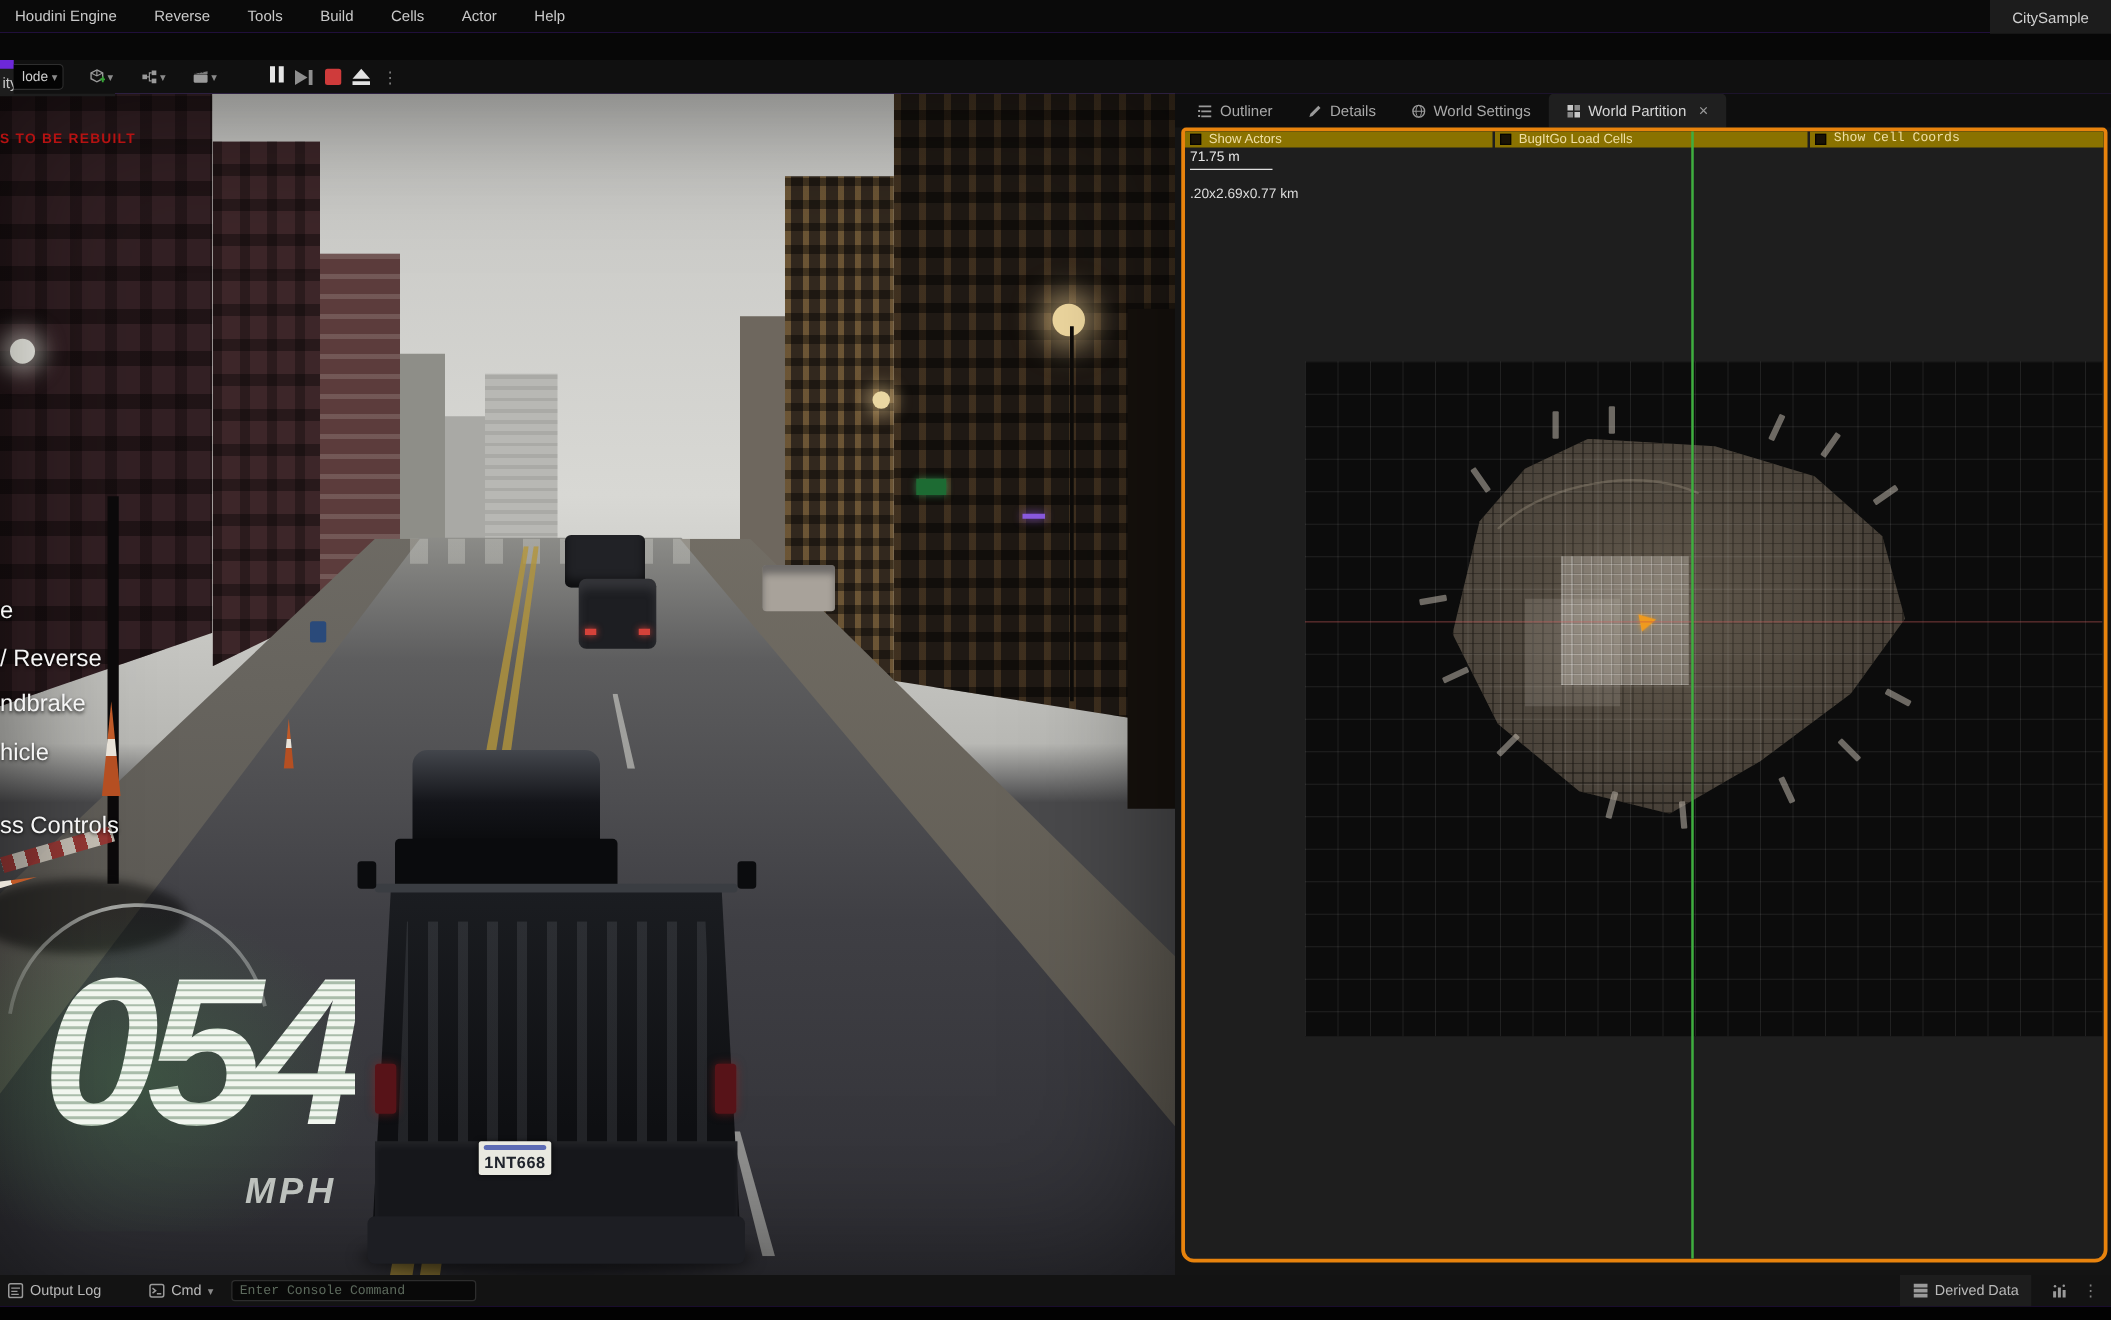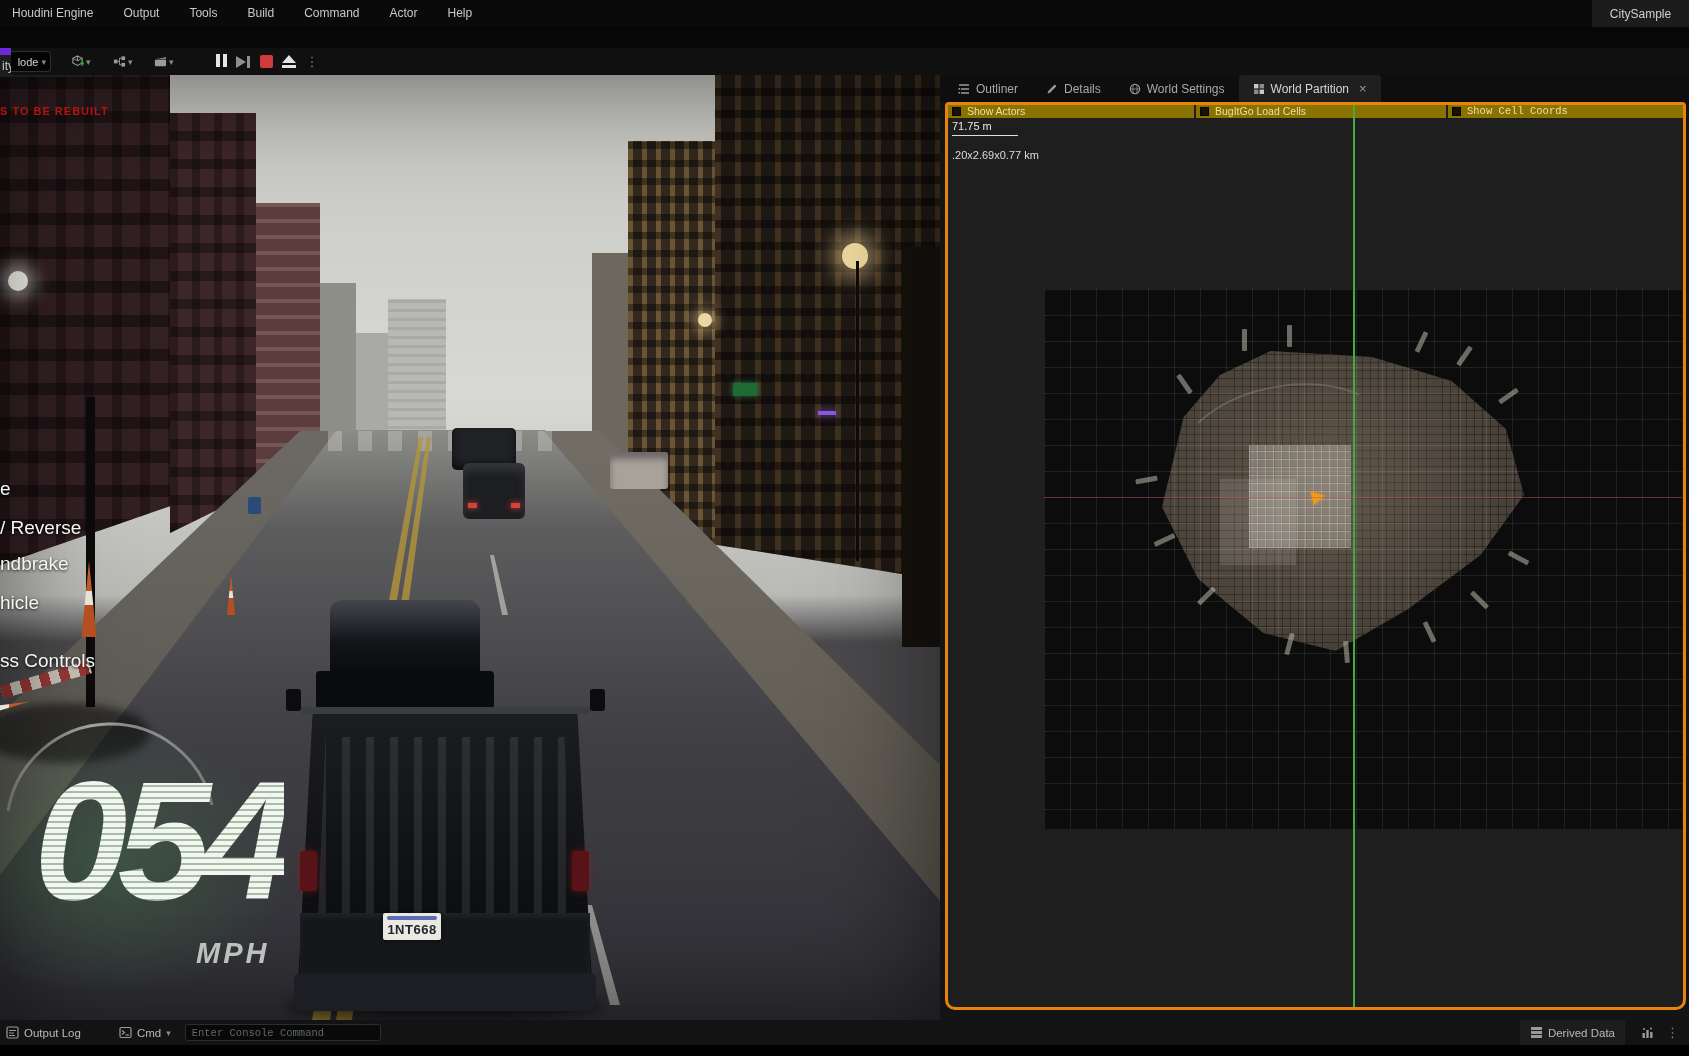--- a/index.html
+++ b/index.html
@@ -135,24 +135,24 @@
   #bottomstrip { position:absolute; left:0; top:1045px; width:1689px; height:11px; background:#020202; }
   .sb-ico { width:13px; height:13px; }
 </style>
 </head>
 <body>
 
 <div id="app">
 
   <div id="menubar">
     <span class="menu-item">Houdini Engine</span>
-    <span class="menu-item">Output</span>
+    <span class="menu-item">Reverse</span>
     <span class="menu-item">Tools</span>
     <span class="menu-item">Build</span>
-    <span class="menu-item">Command</span>
+    <span class="menu-item">Cells</span>
     <span class="menu-item">Actor</span>
     <span class="menu-item">Help</span>
   </div>
   <div id="cs-badge">CitySample</div>
 
   <div id="tabrow">
     <div id="level-tab">ity_LVL</div>
   </div>
 
   <div id="toolbar">

